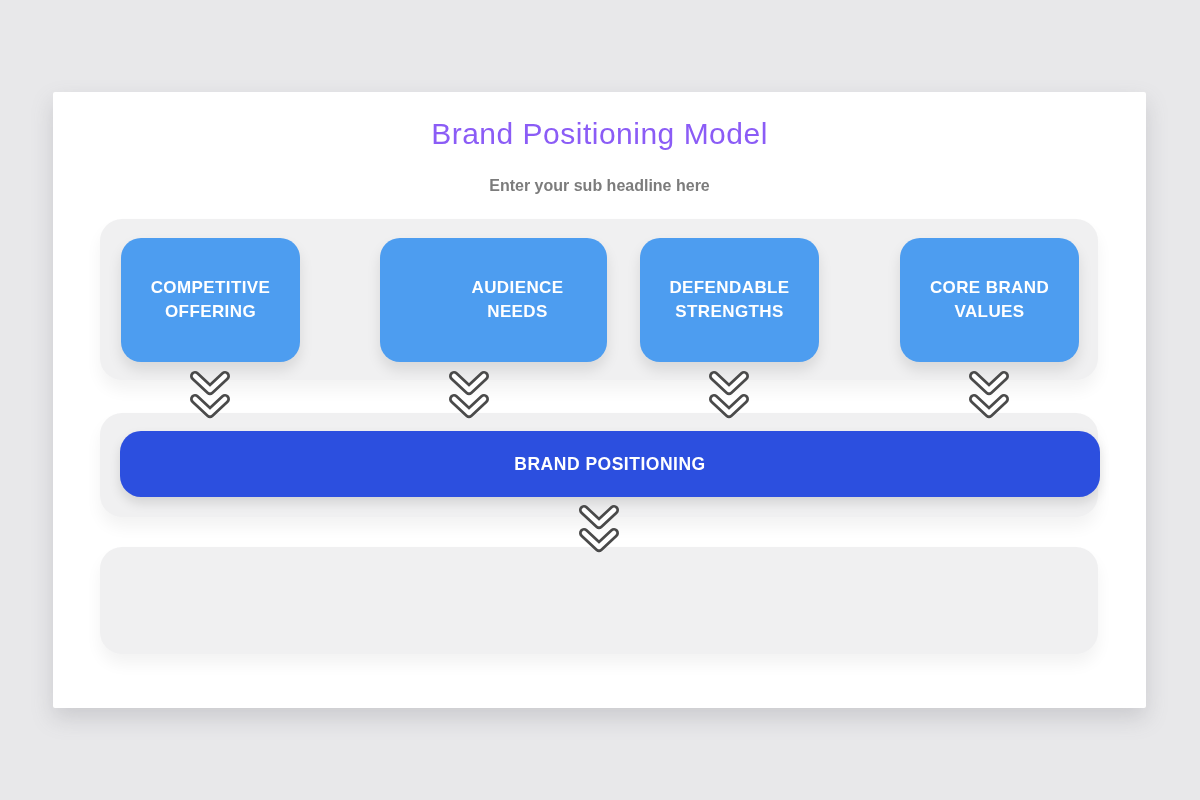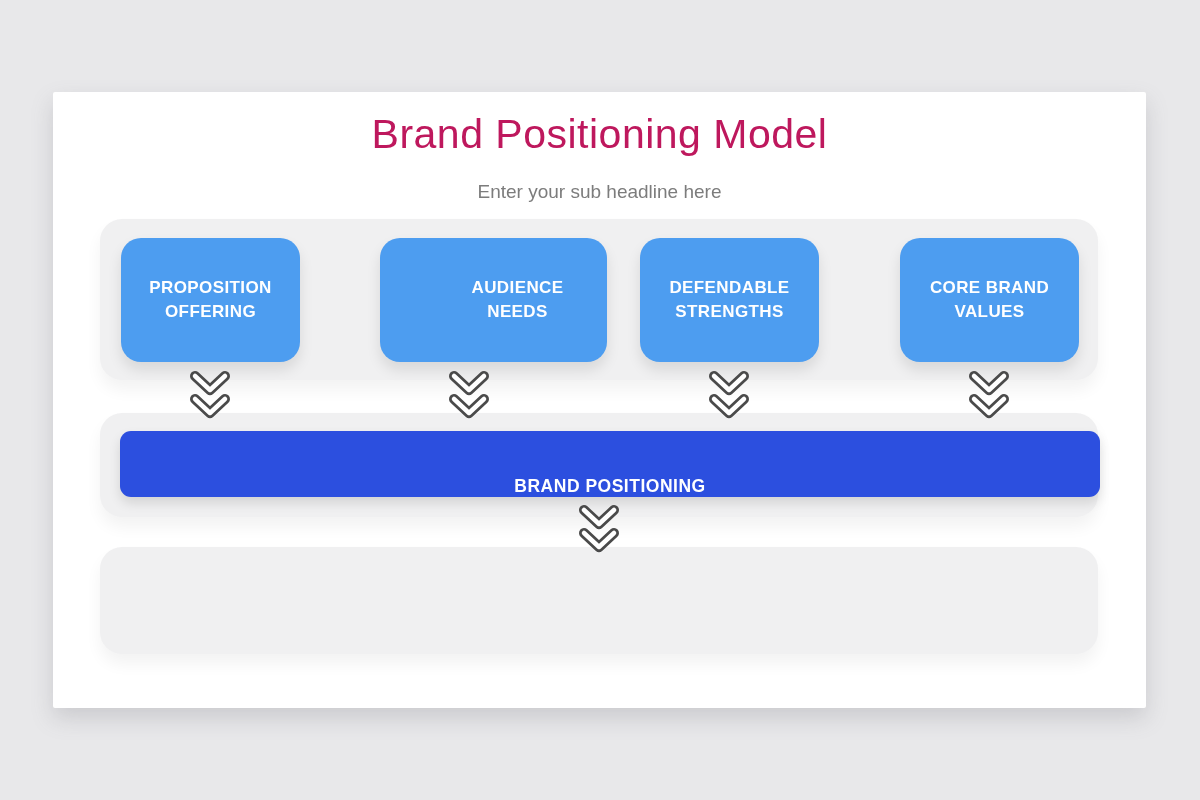--- a/index.html
+++ b/index.html
@@ -24,36 +24,36 @@
     border-radius: 2px;
     box-shadow: 0 10px 22px rgba(100,100,110,0.22);
   }
   .slide-title {
     position: absolute;
     left: 0;
     right: 0;
     top: 20px;
     margin: 0;
     text-align: center;
-    font-size: 41px;
+    font-size: 30px;
     line-height: 44px;
     font-weight: 400;
-    color: #be185d;
+    color: #8b5cf6;
     letter-spacing: 0.5px;
   }
   .slide-subtitle {
     position: absolute;
     left: 0;
     right: 0;
     top: 76px;
-    margin: 14px;
-    text-align: center;
-    font-size: 19px;
+    margin: 8px;
+    text-align: center;
+    font-size: 16px;
     line-height: 20px;
-    font-weight: 400;
+    font-weight: 700;
     color: #7c7c7c;
   }
   .tier {
     position: absolute;
     left: 47px;
     width: 998px;
     background: #f0f0f1;
     border-radius: 22px;
     box-shadow: 0 10px 16px rgba(0,0,0,0.05);
     z-index: 1;
@@ -99,23 +99,23 @@
   .chev-1 { left: 133px; top: 276px; }
   .chev-2 { left: 392px; top: 276px; }
   .chev-3 { left: 652px; top: 276px; }
   .chev-4 { left: 912px; top: 276px; }
   .chev-mid { left: 522px; top: 410px; }
 
   .bar {
     position: absolute;
     left: 67px;
     width: 980px;
-    border-radius: 11px;
+    border-radius: 21px;
     display: flex;
-    align-items: flex-end;
+    align-items: center;
     justify-content: center;
     z-index: 2;
     box-shadow: 0 6px 12px rgba(0,0,0,0.12);
   }
   .bar .bar-label {
     color: #ffffff;
     font-size: 17.5px;
     font-weight: 700;
     letter-spacing: 0.5px;
     text-align: center;
@@ -138,21 +138,21 @@
   <div class="slide">
 
     <h1 class="slide-title">Brand Positioning Model</h1>
     <p class="slide-subtitle">Enter your sub headline here</p>
 
     <div class="tier tier-inputs"></div>
     <div class="tier tier-position"></div>
     <div class="tier tier-value"></div>
 
     <div class="input-box box-1">
-      <span class="box-label">PROPOSITION OFFERING</span>
+      <span class="box-label">COMPETITIVE OFFERING</span>
     </div>
     <div class="input-box box-2">
       <span class="box-label">AUDIENCE NEEDS</span>
     </div>
     <div class="input-box box-4">
       <span class="box-label">CORE BRAND VALUES</span>
     </div>
     <div class="input-box box-3">
       <span class="box-label">DEFENDABLE STRENGTHS</span>
     </div>

